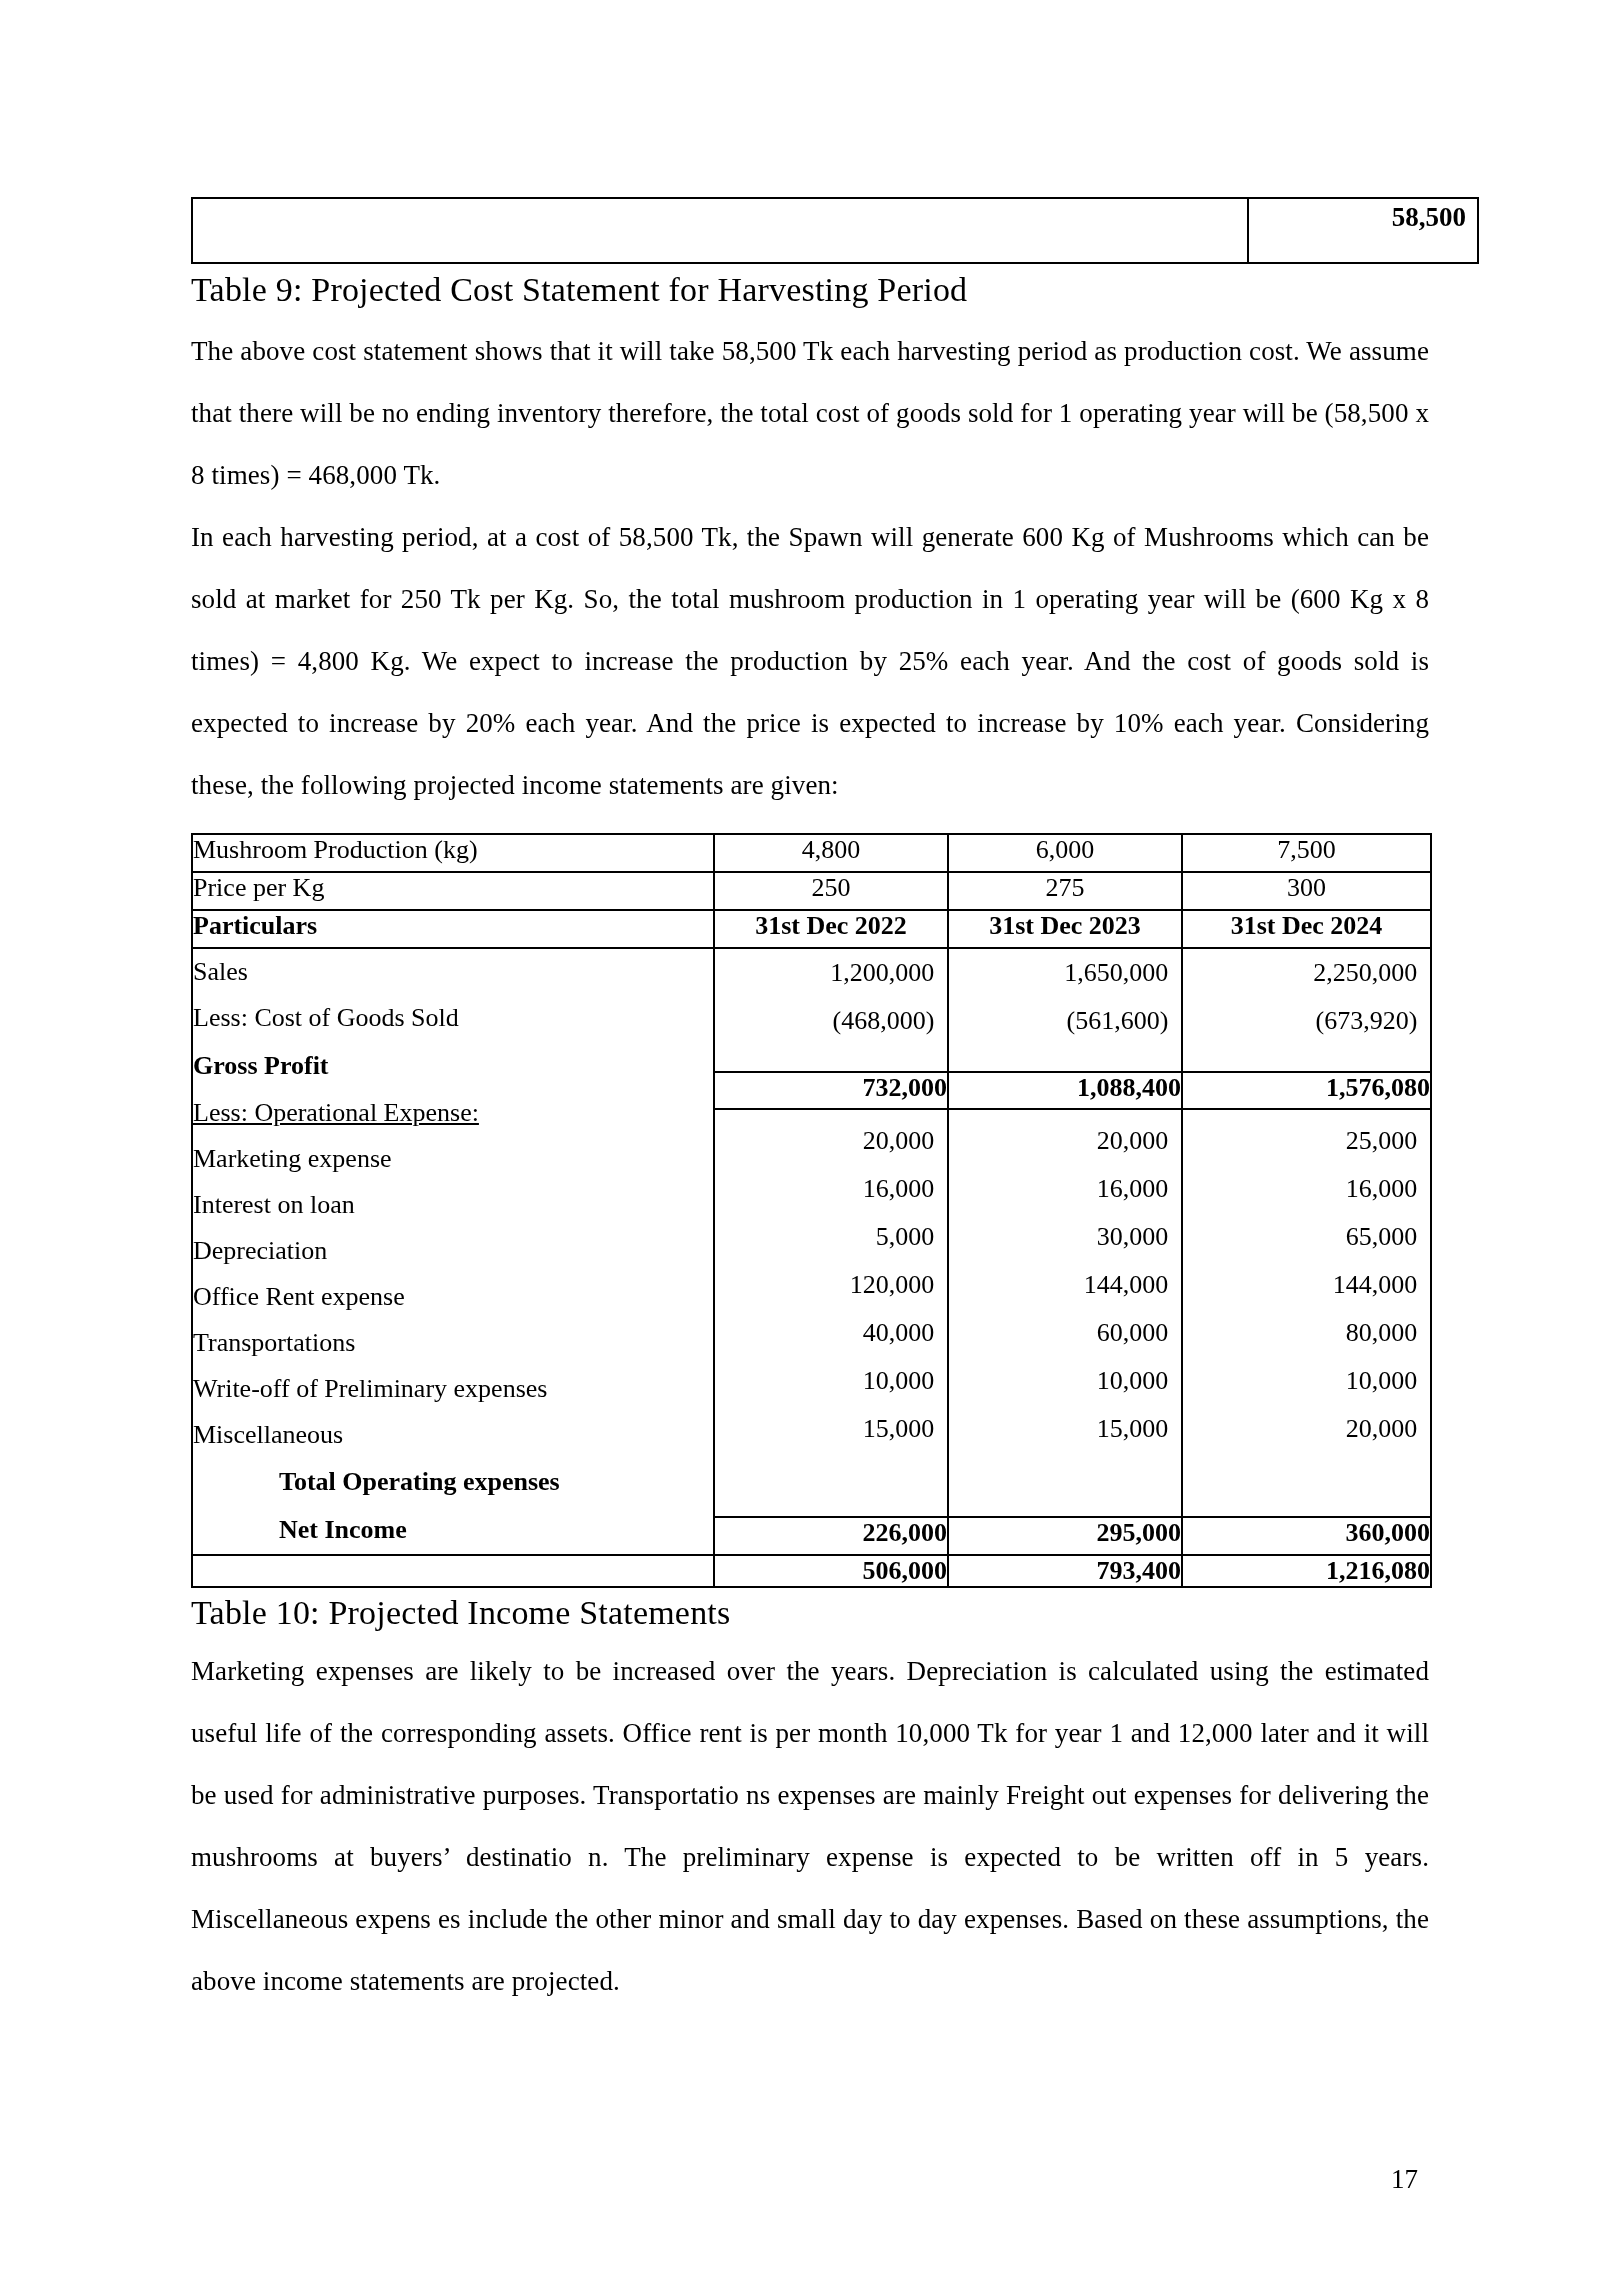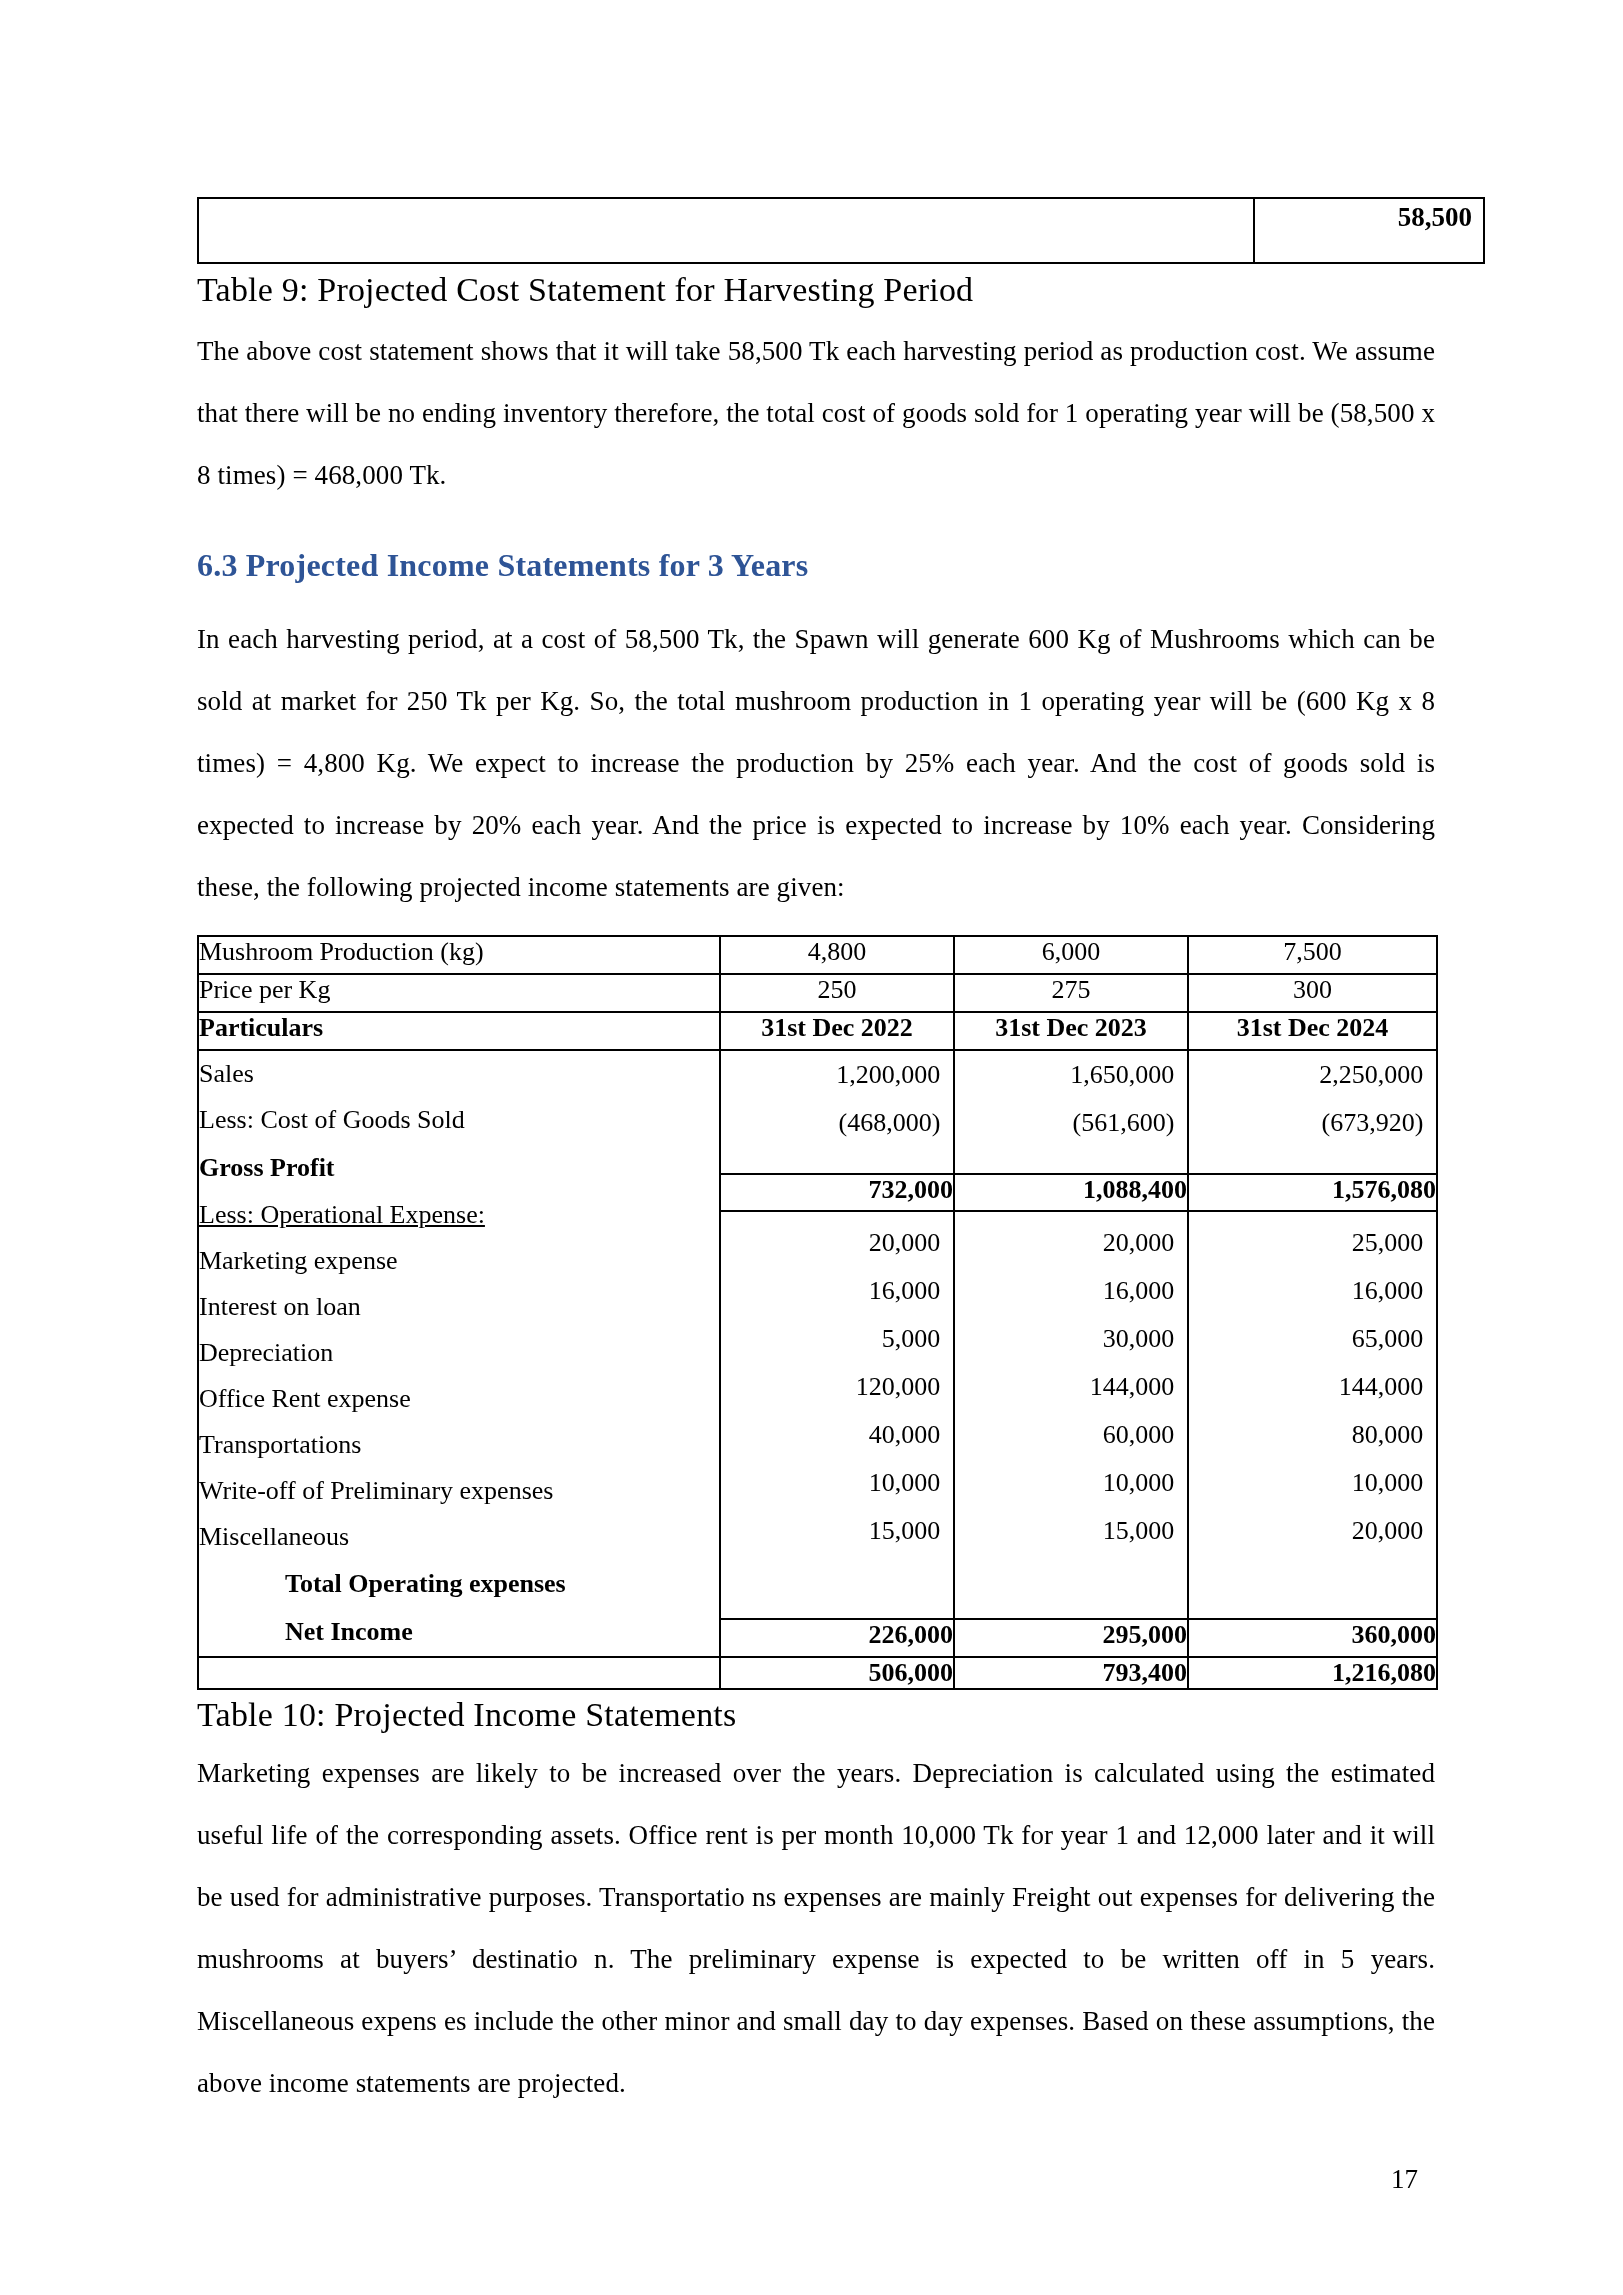--- a/index.html
+++ b/index.html
@@ -15,21 +15,21 @@
   .page {
     position: relative;
     width: 1623px;
     height: 2295px;
     margin: 0 auto;
     background: #ffffff;
     overflow: hidden;
   }
   .content {
     position: absolute;
-    left: 197px;
+    left: 191px;
     top: 0;
     width: 1238px;
   }
 
   
   .t9 {
     border-collapse: collapse;
     width: 1238px;
     margin-top: 197px;
     table-layout: fixed;
@@ -150,21 +150,20 @@
         <tr>
           <td class="c-blank"></td>
           <td class="c-val">58,500</td>
         </tr>
       </tbody>
     </table>
     <div class="caption">Table 9: Projected Cost Statement  for Harvesting  Period</div>
 
     <p class="body first">The above cost statement shows that it will  take 58,500 Tk each harvesting  period as production cost. We assume  that there  will  be no ending  inventory  therefore,  the total  cost of goods sold for 1 operating  year will  be (58,500 x 8 times)  = 468,000 Tk.</p>
 
-    <h2 class="section">6.3 Projected Income Statements for 3 Years</h2>
 
     <p class="body">In  each  harvesting  period,  at  a  cost  of  58,500  Tk,  the  Spawn  will  generate  600  Kg  of Mushrooms  which  can be sold at market  for 250 Tk per Kg. So, the total mushroom  production in 1 operating  year will  be (600 Kg x 8 times)  = 4,800 Kg. We expect to increase  the production by 25% each year. And the cost of goods sold is expected  to increase  by 20% each year. And the price is expected  to increase  by 10% each year. Considering  these,  the  following  projected income  statements  are given:</p>
 
     <table class="t10">
       <colgroup>
         <col class="c1">
           <col class="c2">
           <col class="c3">
           <col class="c4">
       </colgroup>

